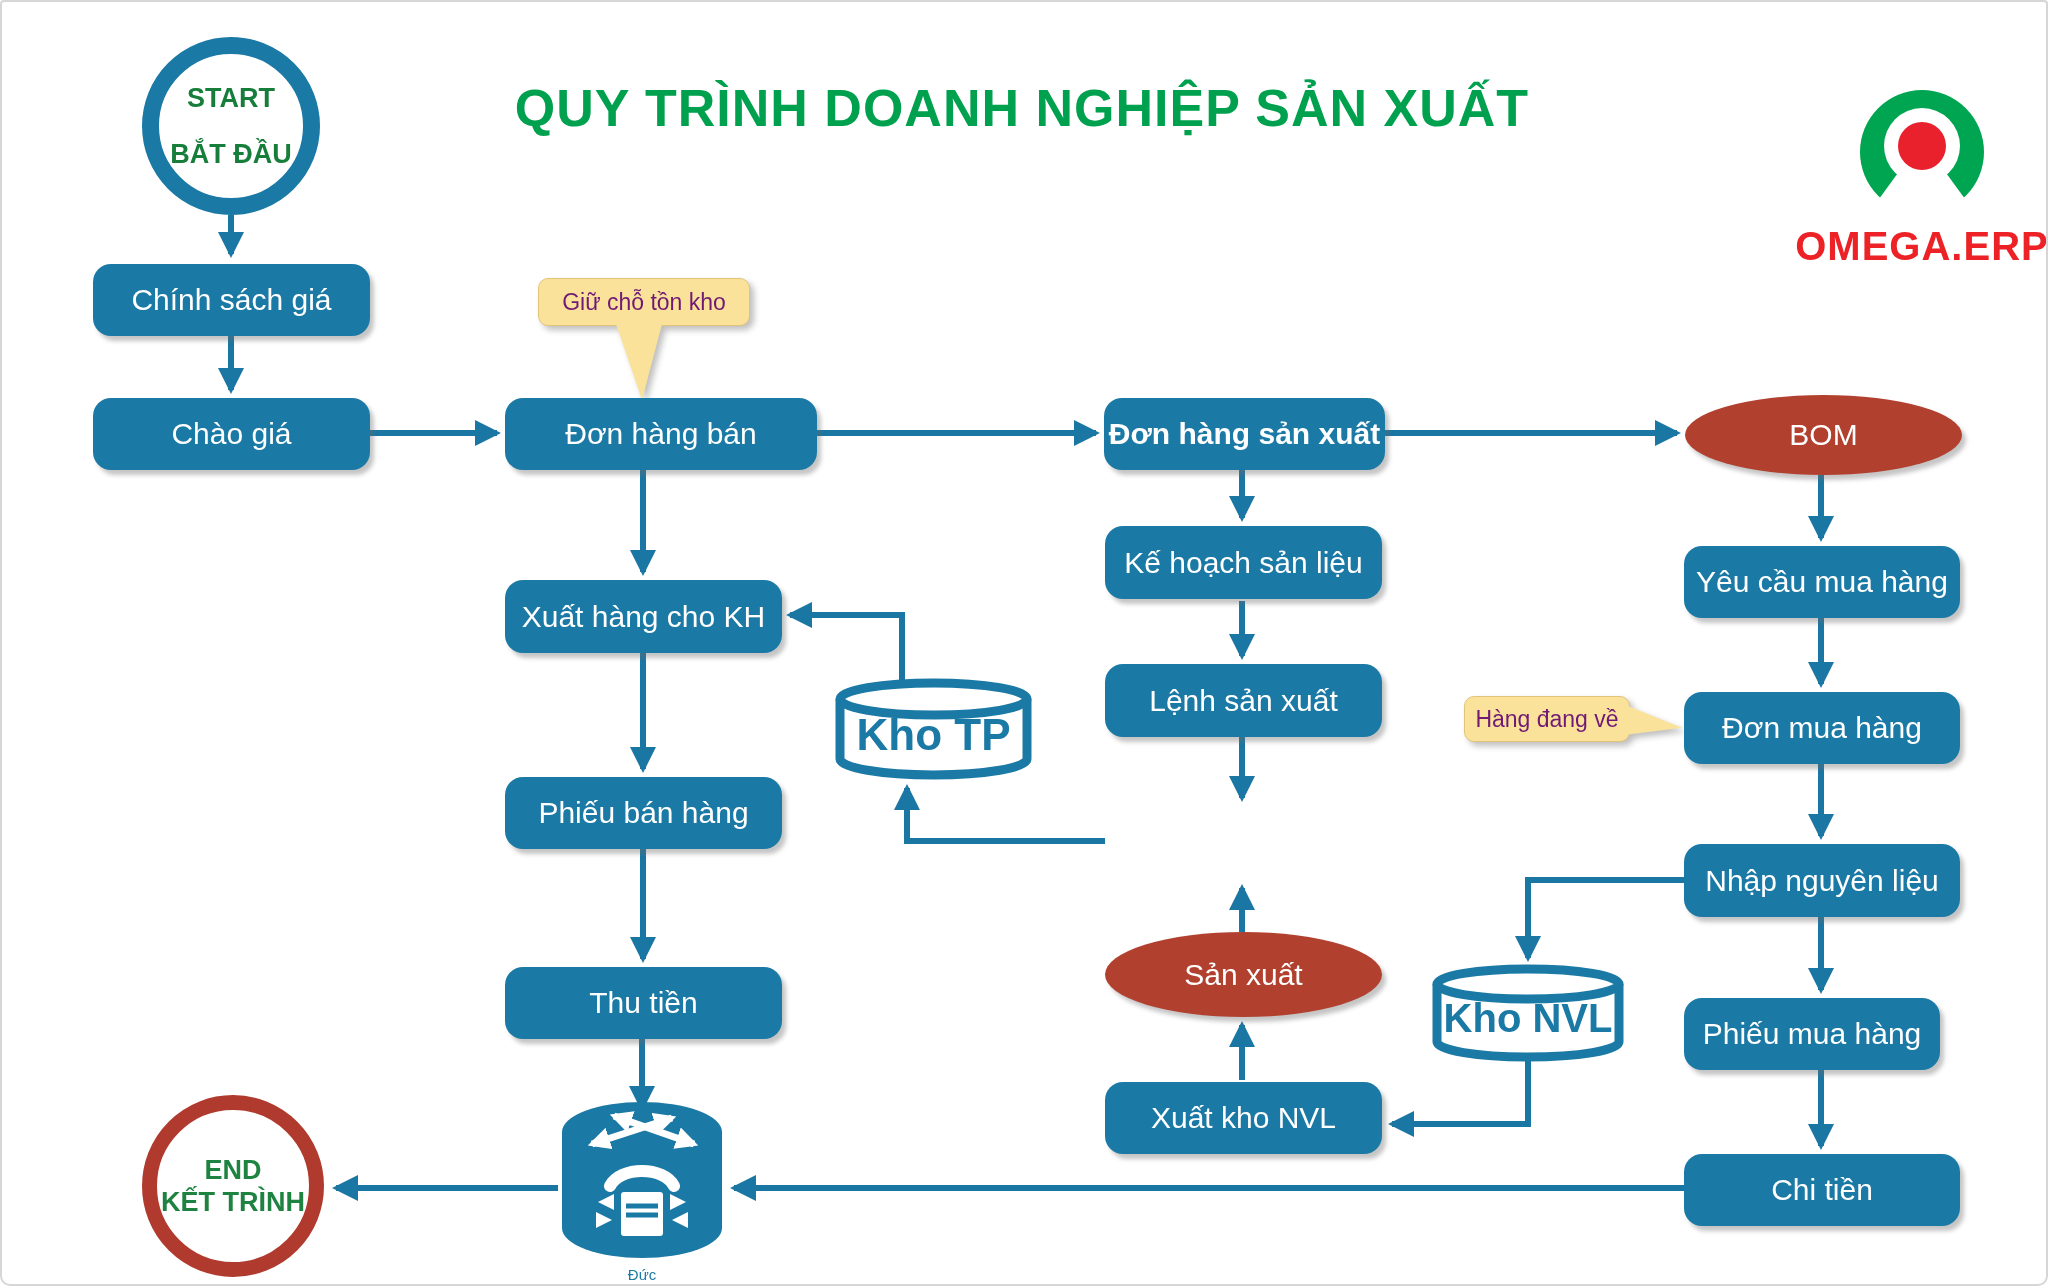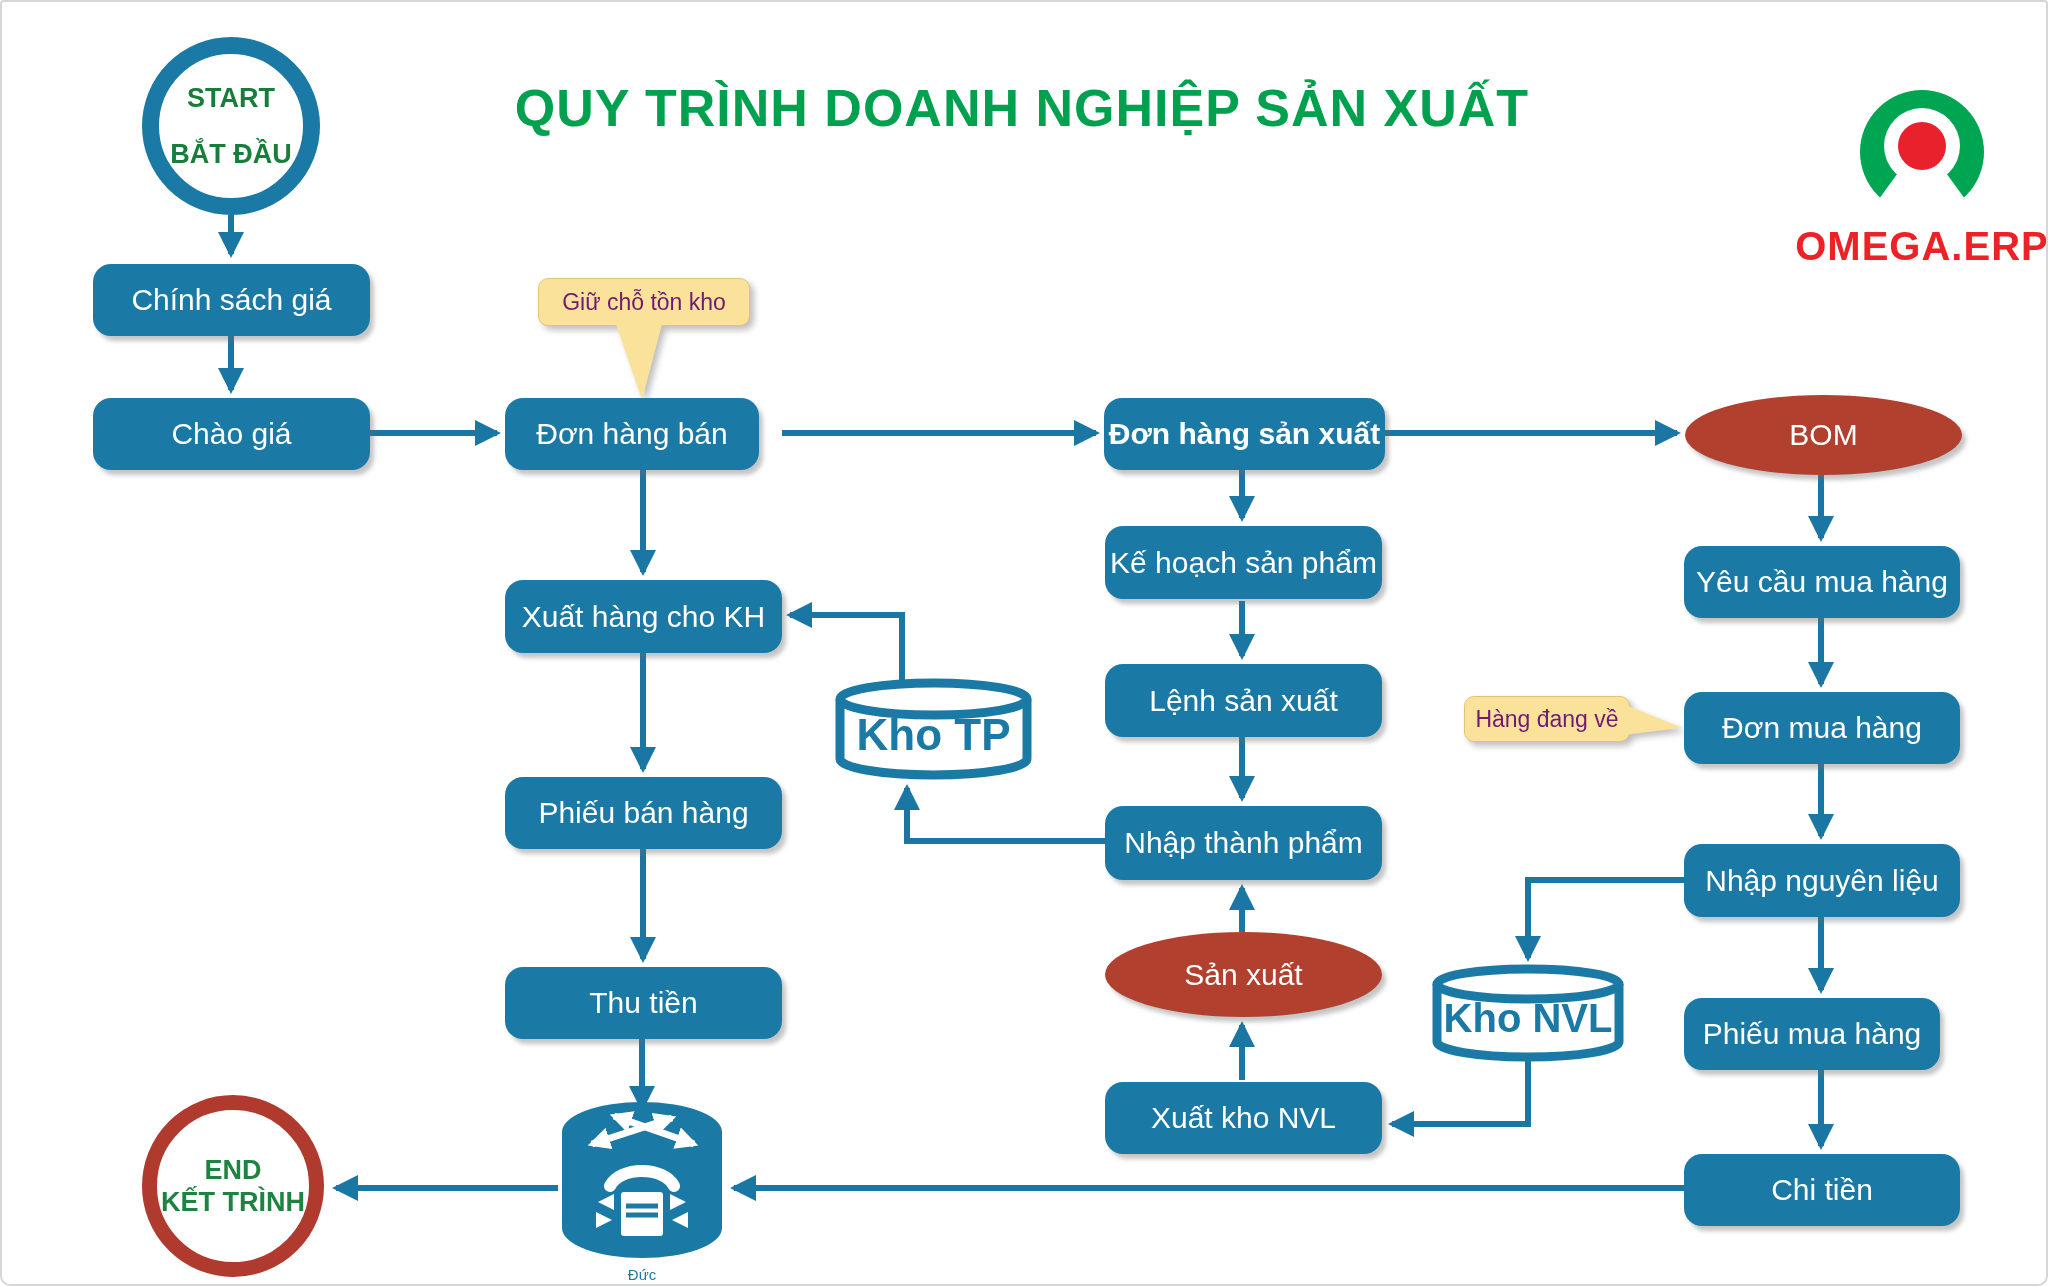--- a/index.html
+++ b/index.html
@@ -109,26 +109,25 @@
     <span>START</span>
     <span>BẮT ĐẦU</span>
   </div>
   <div class="terminal end layer2">
     <span>END</span>
     <span>KẾT TRÌNH</span>
   </div>
 
   <div class="node layer2" style="left:91px;top:262px;width:277px;height:72px;">Chính sách giá</div>
   <div class="node layer2" style="left:91px;top:396px;width:277px;height:72px;">Chào giá</div>
-  <div class="node layer2" style="left:503px;top:396px;width:254px;height:72px;">Đơn hàng bán</div>
+  <div class="node layer2" style="left:503px;top:396px;width:312px;height:72px;">Đơn hàng bán</div>
   <div class="node bold layer2" style="left:1102px;top:396px;width:281px;height:72px;">Đơn hàng sản xuất</div>
   <div class="node ellipse layer2" style="left:1683px;top:393px;width:277px;height:80px;">BOM</div>
-  <div class="node layer2" style="left:1103px;top:524px;width:277px;height:73px;">Kế hoạch sản phẩm</div>
+  <div class="node layer2" style="left:1103px;top:524px;width:277px;height:73px;">Kế hoạch sản liệu</div>
   <div class="node layer2" style="left:1103px;top:662px;width:277px;height:73px;">Lệnh sản xuất</div>
-  <div class="node layer2" style="left:1103px;top:804px;width:277px;height:74px;">Nhập thành phẩm</div>
   <div class="node layer2" style="left:503px;top:578px;width:277px;height:73px;">Xuất hàng cho KH</div>
   <div class="node layer2" style="left:503px;top:775px;width:277px;height:72px;">Phiếu bán hàng</div>
   <div class="node layer2" style="left:503px;top:965px;width:277px;height:72px;">Thu tiền</div>
   <div class="node layer2" style="left:1682px;top:544px;width:276px;height:72px;">Yêu cầu mua hàng</div>
   <div class="node layer2" style="left:1682px;top:690px;width:276px;height:72px;">Đơn mua hàng</div>
   <div class="node layer2" style="left:1682px;top:842px;width:276px;height:73px;">Nhập nguyên liệu</div>
   <div class="node layer2" style="left:1682px;top:996px;width:256px;height:72px;">Phiếu mua hàng</div>
   <div class="node layer2" style="left:1682px;top:1152px;width:276px;height:72px;">Chi tiền</div>
   <div class="node ellipse layer2" style="left:1103px;top:930px;width:277px;height:85px;">Sản xuất</div>
   <div class="node layer2" style="left:1103px;top:1080px;width:277px;height:72px;">Xuất kho NVL</div>

